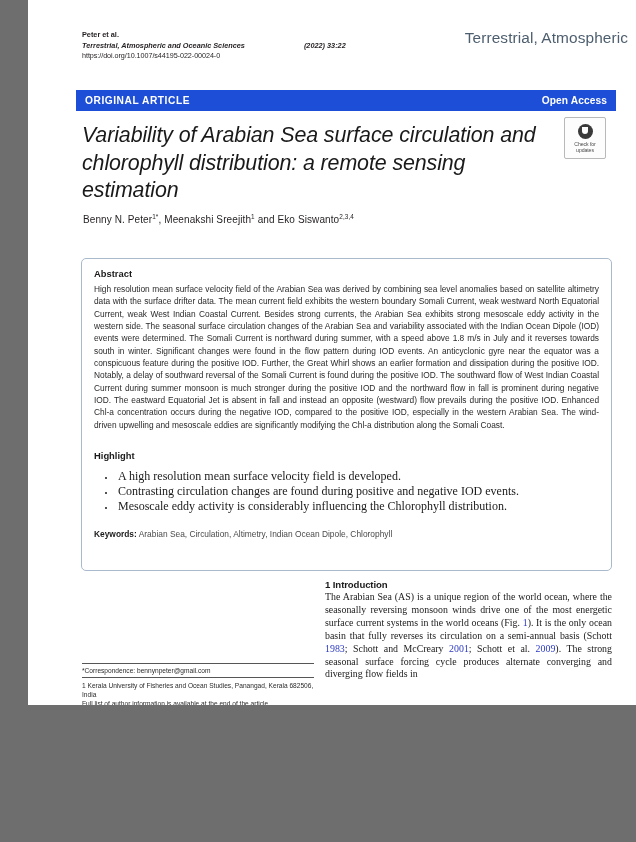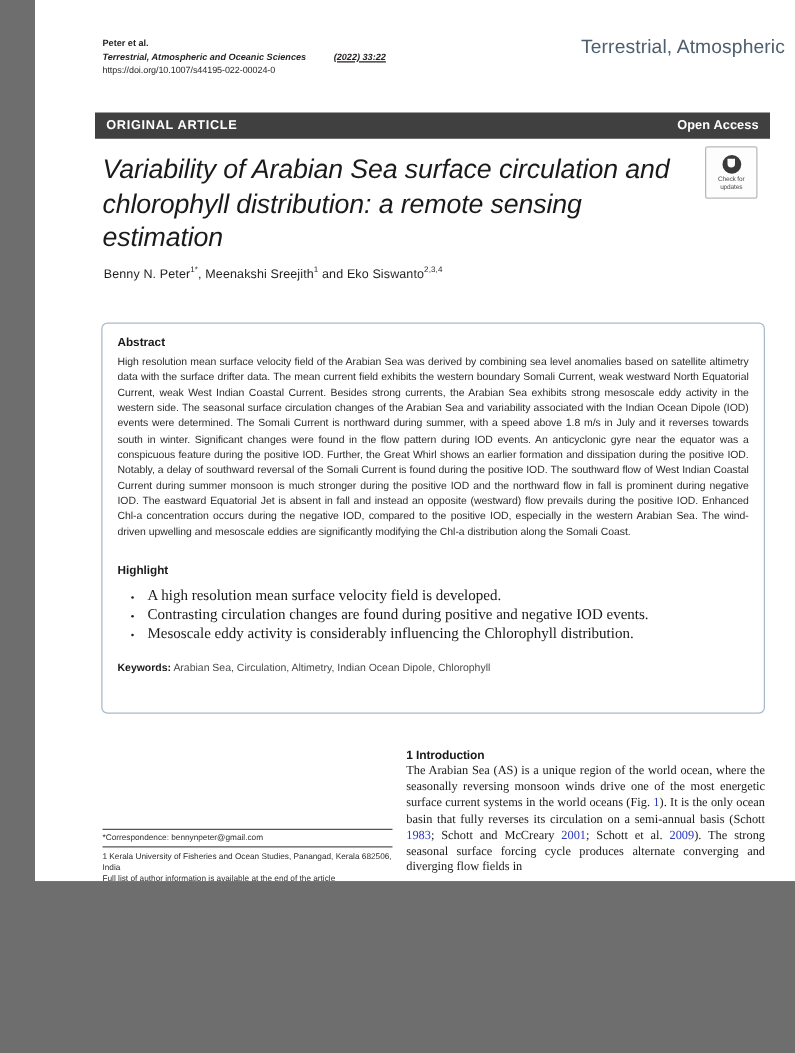--- a/index.html
+++ b/index.html
@@ -29,34 +29,34 @@
     line-height: 10.6px;
     color: #231f20;
   }
   .runhead .auth {
     font-weight: 700;
     font-size: 7.3px;
   }
   .runhead .jrow {
     display: flex;
     align-items: center;
+    gap: 37px;
   }
   .runhead .jname {
     font-style: italic;
     font-weight: 700;
     font-size: 7.3px;
     white-space: nowrap;
   }
   .runhead .vol {
     font-style: italic;
     font-weight: 700;
     font-size: 7.3px;
     margin-left: 22px;
     white-space: nowrap;
-    text-decoration: underline;
   }
   .runhead .doi {
     font-size: 7.2px;
     letter-spacing: -0.05px;
   }
 
   
   .masthead {
     position: absolute;
     right: 36px;
@@ -70,21 +70,21 @@
     letter-spacing: 0.1px;
   }
 
   
   .banner {
     position: absolute;
     left: 48px;
     top: 90px;
     width: 540px;
     height: 21px;
-    background: #404040;
+    background: #1d4ed8;
     display: flex;
     align-items: center;
     justify-content: space-between;
     padding: 0 9px;
     box-sizing: border-box;
     gap: 26px;
   }
   .banner .b-left {
     color: #ffffff;
     font-size: 10.2px;
@@ -261,21 +261,21 @@
     width: 240px;
     font-size: 6.6px;
     line-height: 9px;
     color: #2b2b2b;
   }
 
   
   .intro {
     position: absolute;
     left: 297px;
-    top: 599px;
+    top: 579px;
     width: 287px;
     font-family: "Liberation Serif", serif;
     color: #1a1a1a;
   }
   .intro h2 {
     margin: 0 0 1px 0;
     font-family: "Liberation Sans", sans-serif;
     font-size: 9.6px;
     font-weight: 700;
     letter-spacing: -0.1px;

